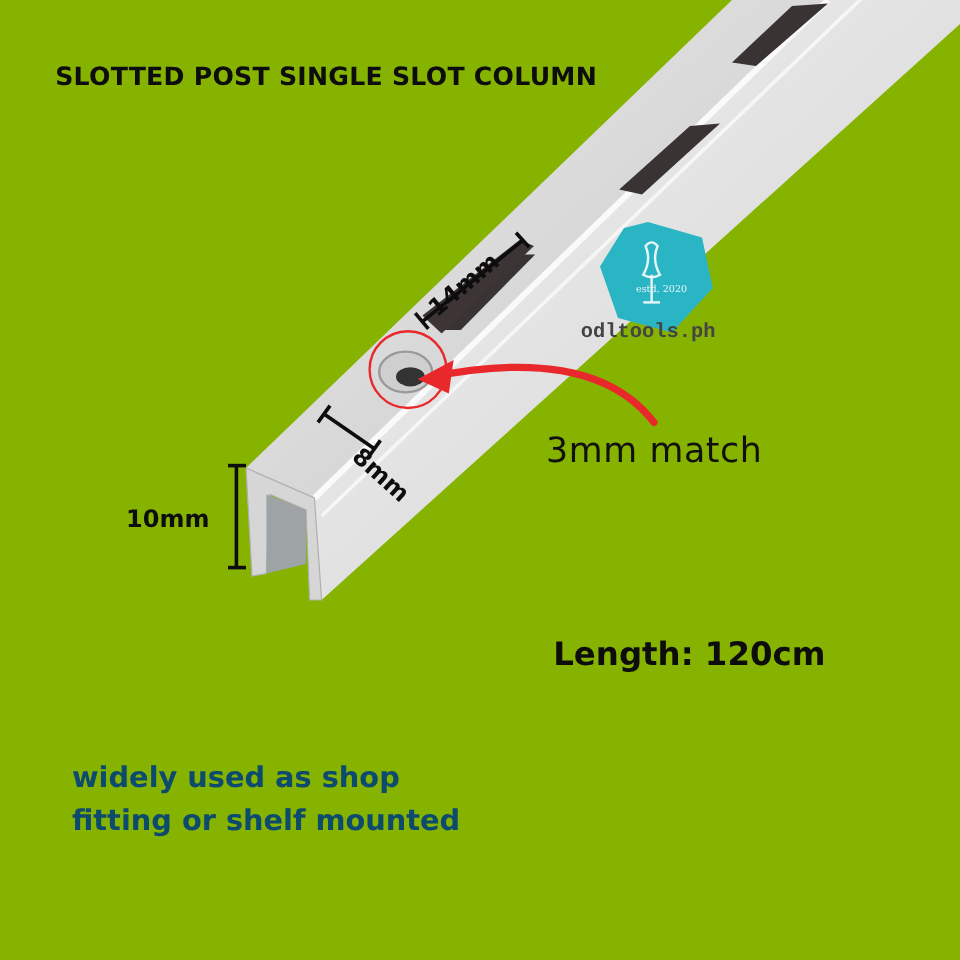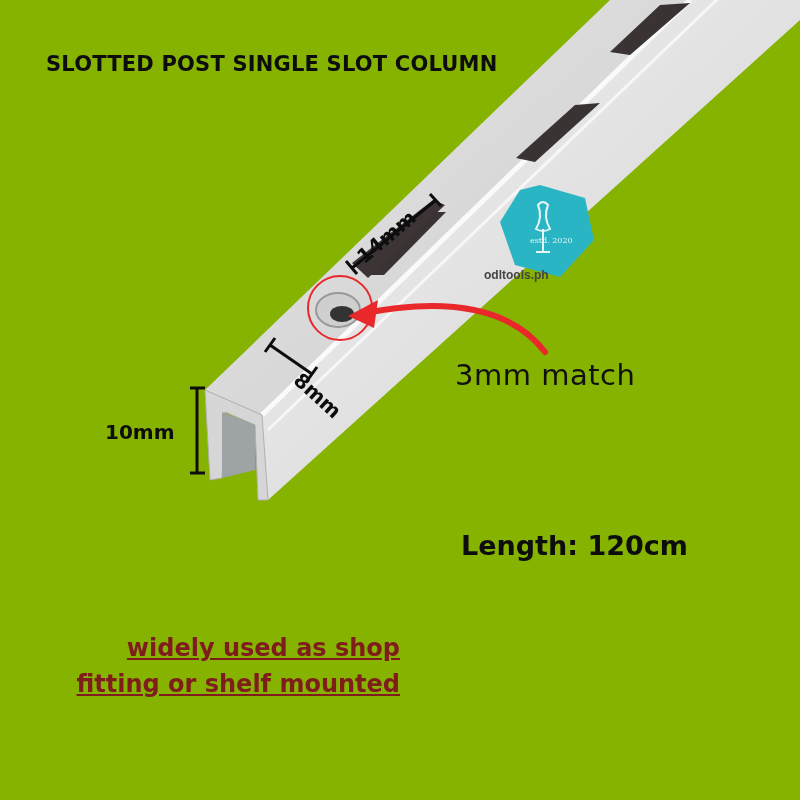--- a/index.html
+++ b/index.html
@@ -2,26 +2,26 @@
 <html><head>
 <meta charset="utf-8">
 <style>
   html, body { margin:0; padding:0; }
   body { width:800px; height:800px; overflow:hidden; background:#86b300; position:relative; font-family:"DejaVu Sans", sans-serif; }
   .canvas { position:absolute; left:0; top:0; width:800px; height:800px; }
   .title { position:absolute; left:46px; top:52px; font-weight:bold; font-size:21px; color:#0d0d0d; letter-spacing:0.2px; white-space:nowrap; }
   .hole-note { position:absolute; left:455px; top:358px; font-size:29px; color:#111; line-height:34px; font-weight:normal; letter-spacing:0.5px; }
   .hole-note div:nth-child(2) { padding-left:26px; }
   .length { position:absolute; left:461px; top:530px; font-size:27px; font-weight:bold; color:#0d0d0d; }
-  .usage { position:absolute; left:60px; top:630px; width:340px; text-align:right; font-size:24px; font-weight:bold; color:#7f1d1d; line-height:36px;text-decoration:underline; }
+  .usage { position:absolute; left:60px; top:630px; width:340px; text-align:left; font-size:24px; font-weight:bold; color:#0c4a6e; line-height:36px; }
   .dim { position:absolute; font-weight:bold; color:#0d0d0d; font-size:20px; }
   .dim-10 { left:105px; top:420px; }
   .dim-8 { left:305px; top:368px; transform:rotate(42deg); transform-origin:left top; }
   .dim-14 { left:352px; top:250px; transform:rotate(-40deg); transform-origin:left top; }
-  .logo-text { position:absolute; left:484px; top:268px; font-family:Liberation Sans, sans-serif; font-weight:bold; font-size:12px; color:#444; }
+  .logo-text { position:absolute; left:484px; top:268px; font-family:Liberation Mono, monospace; font-weight:bold; font-size:17px; color:#444; }
 </style>
 </head>
 <body>
 
 <svg class="canvas" viewBox="0 0 800 800" width="800" height="800">
   <defs>
     <linearGradient id="topface" x1="0" y1="0" x2="1" y2="1">
       <stop offset="0" stop-color="#e9e9e9"></stop>
       <stop offset="1" stop-color="#c9c9c9"></stop>
     </linearGradient>

